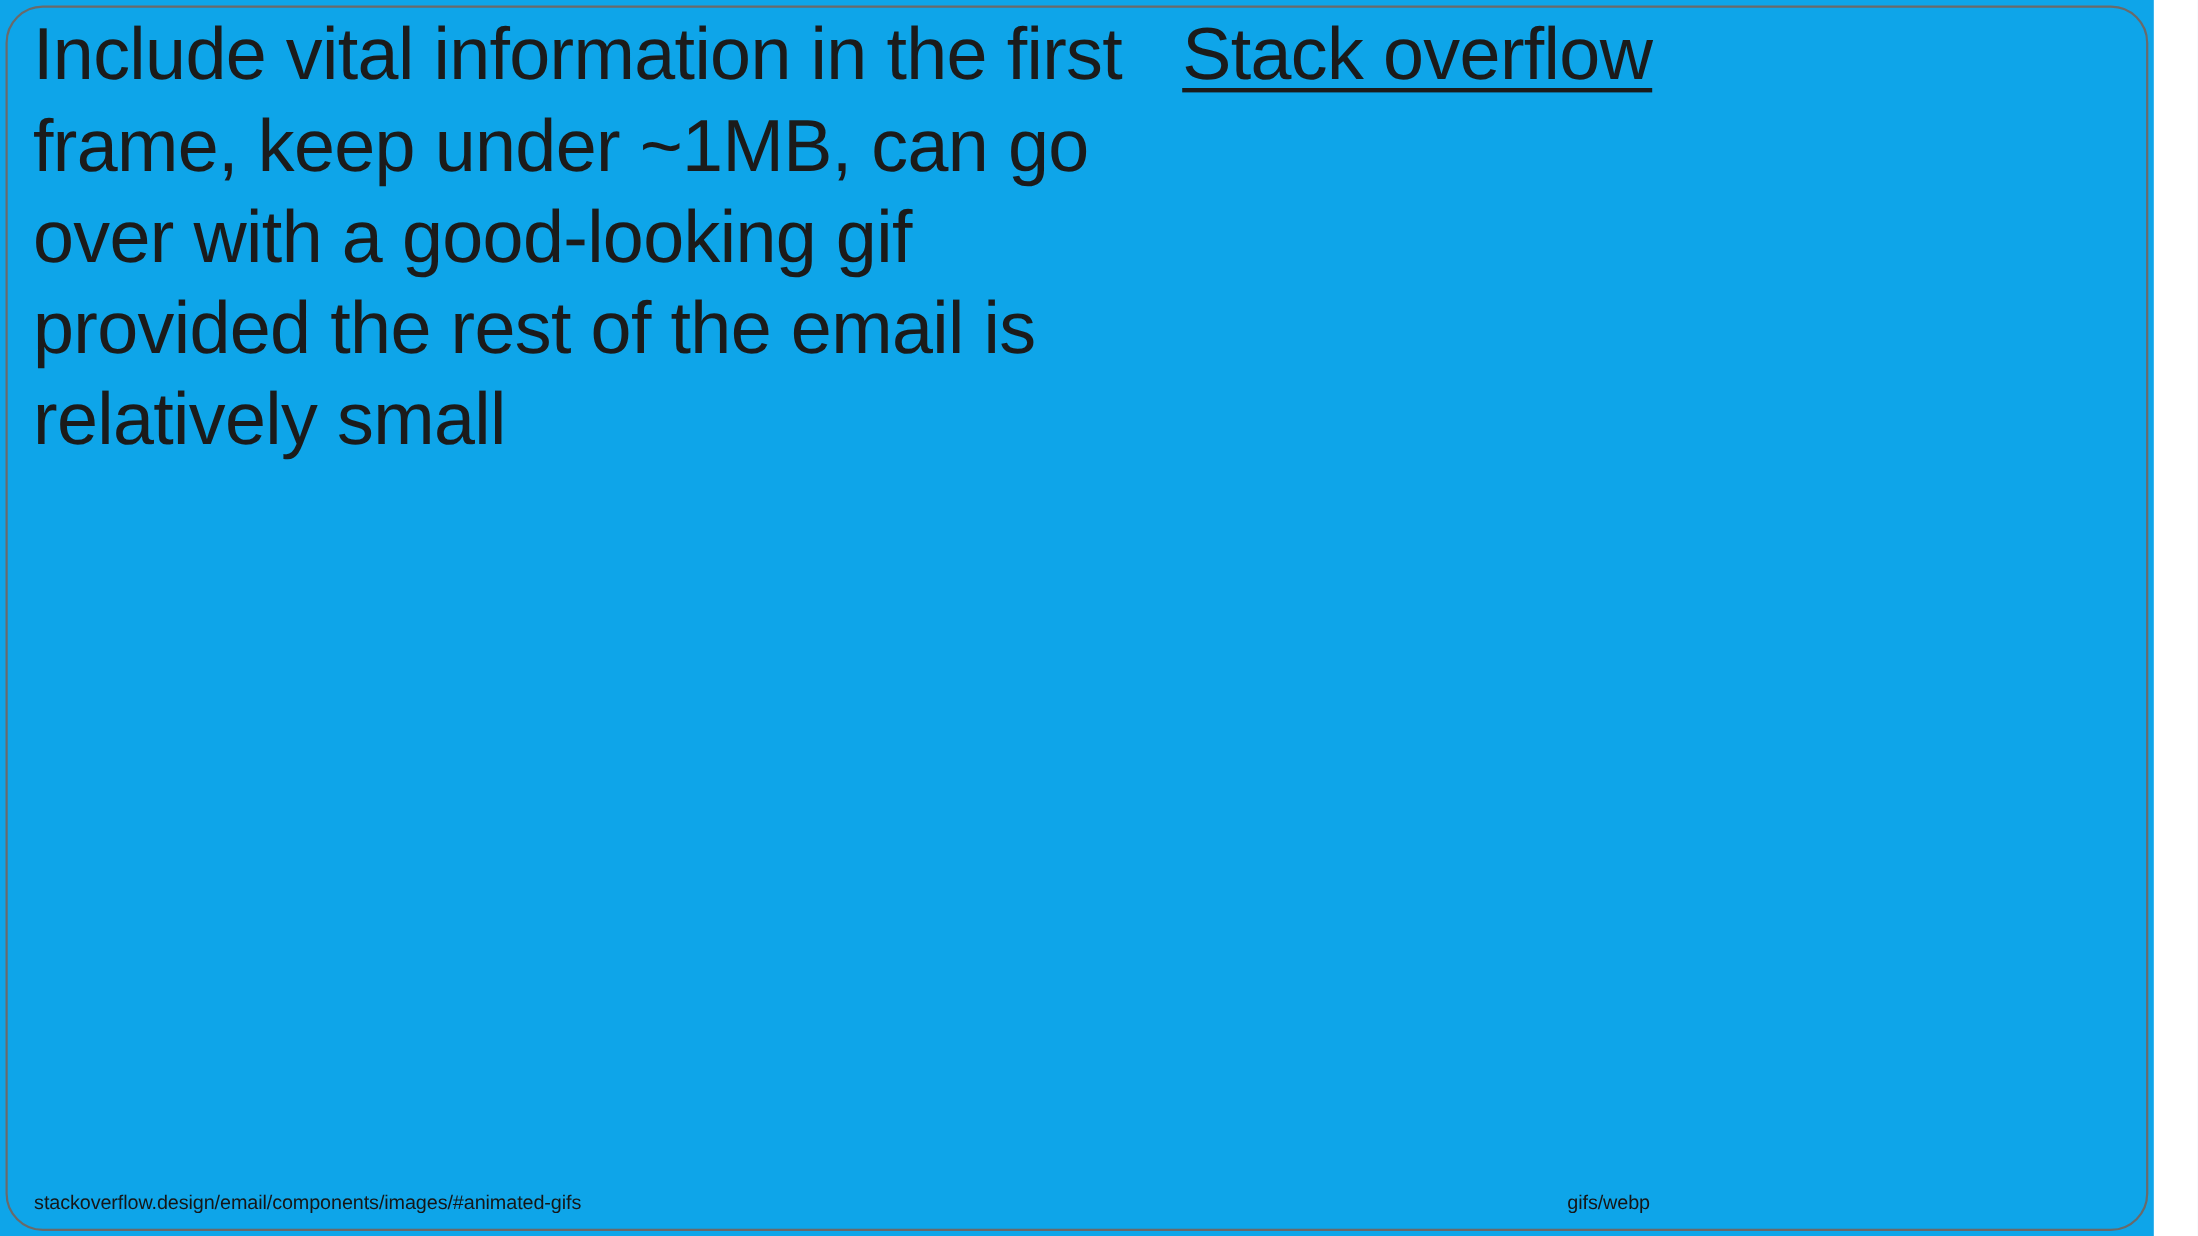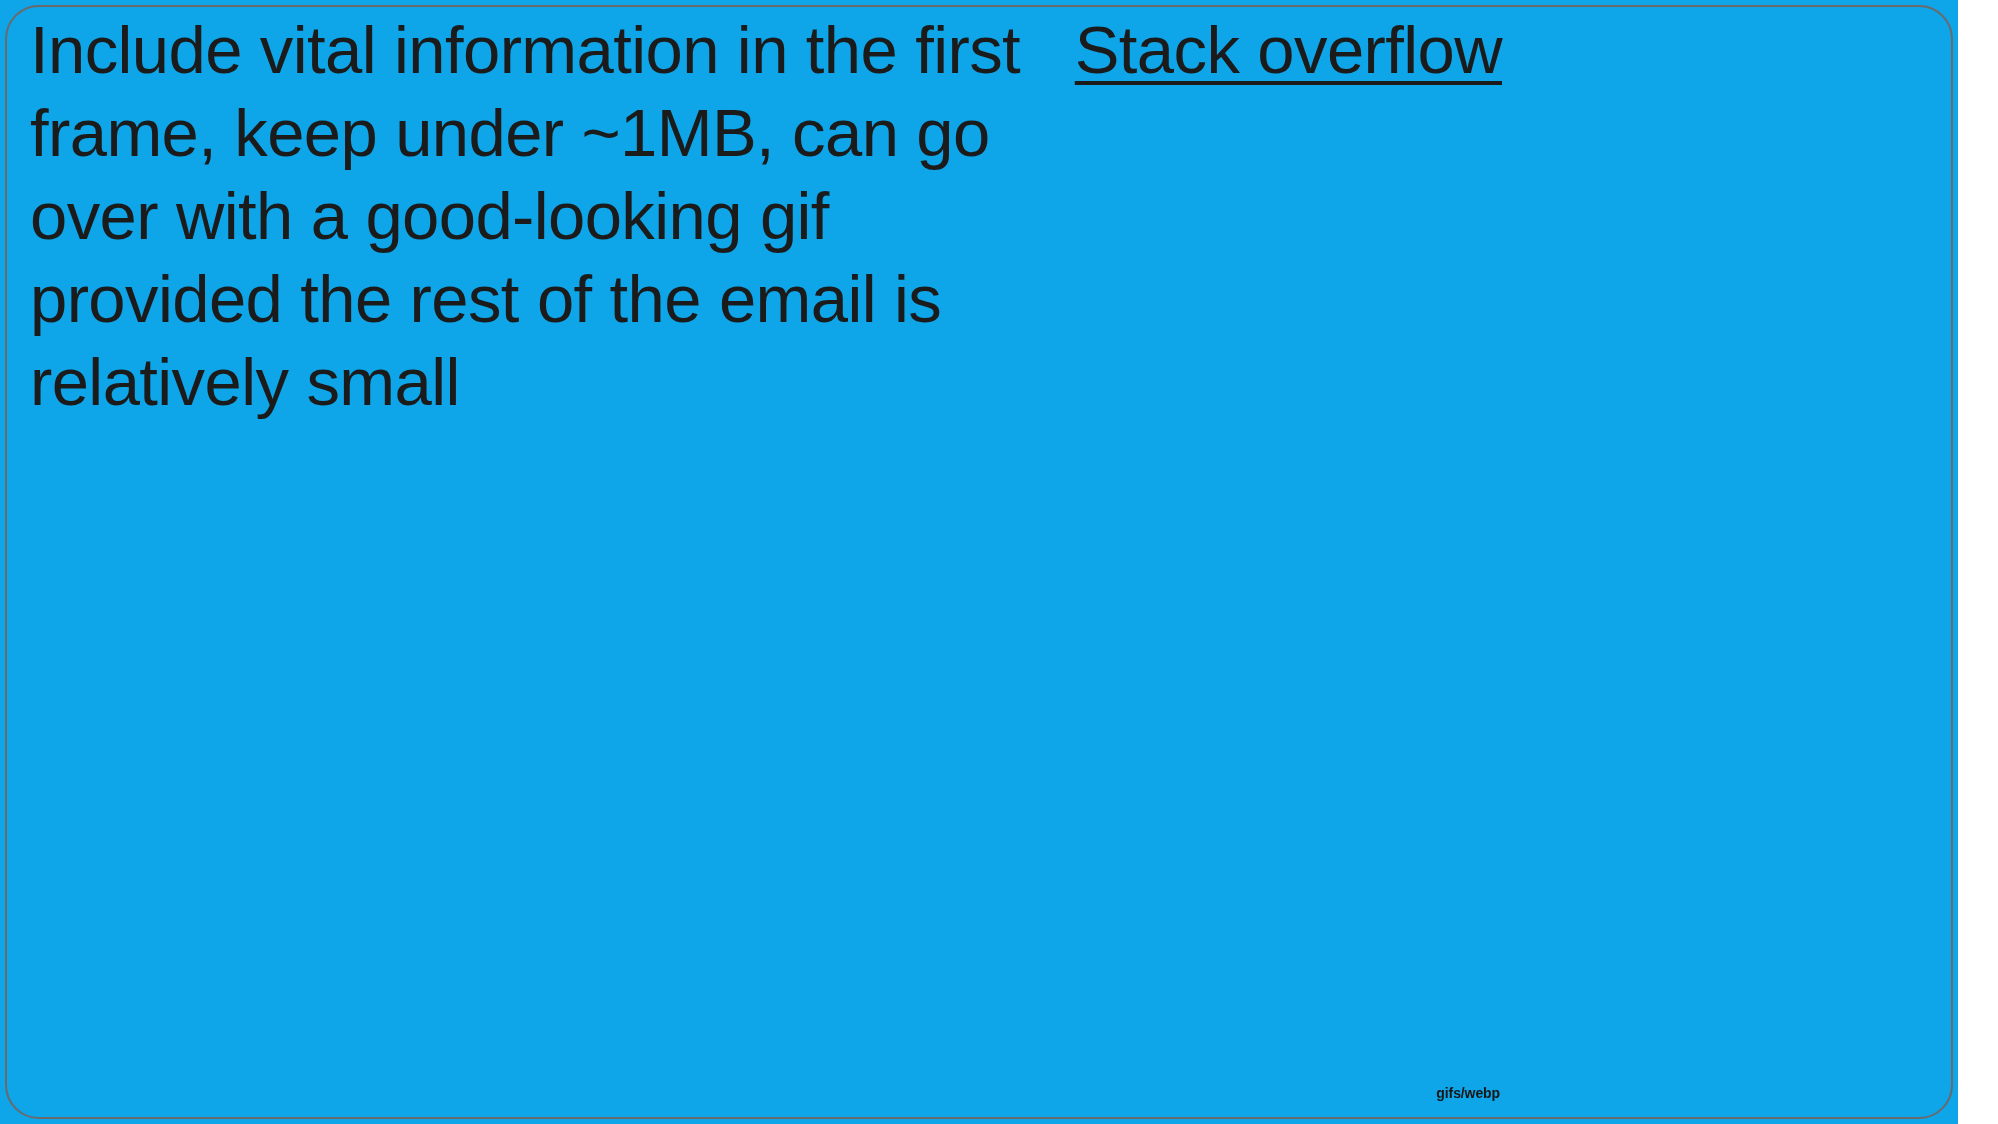--- a/index.html
+++ b/index.html
@@ -79,38 +79,38 @@
     font-size: 18px;
     line-height: 22px;
     color: #161616;
     letter-spacing: -0.1px;
     white-space: nowrap;
   }
   #footer-tag {
     position: absolute;
     right: 458px;
     bottom: 20px;
-    font-size: 14px;
+    font-size: 18px;
     line-height: 22px;
     color: #161616;
     letter-spacing: -0.1px;
     white-space: nowrap;
     text-align: left;
-    font-weight: bold;
   }
 </style>
 </head>
 <body>
 
 <div id="slide">
 
   <div id="slide-frame"></div>
 
   <div id="headline">Include vital information in the first frame, keep under ~1MB, can go over with a good-looking gif provided the rest of the email is relatively small</div>
 
   <div id="brand-wrap">
     <div id="brand">Stack overflow</div>
   </div>
 
+  <div id="footer-url">stackoverflow.design/email/components/images/#animated-gifs</div>
 
   <div id="footer-tag">gifs/webp</div>
 
 </div>
 
 </body></html>

